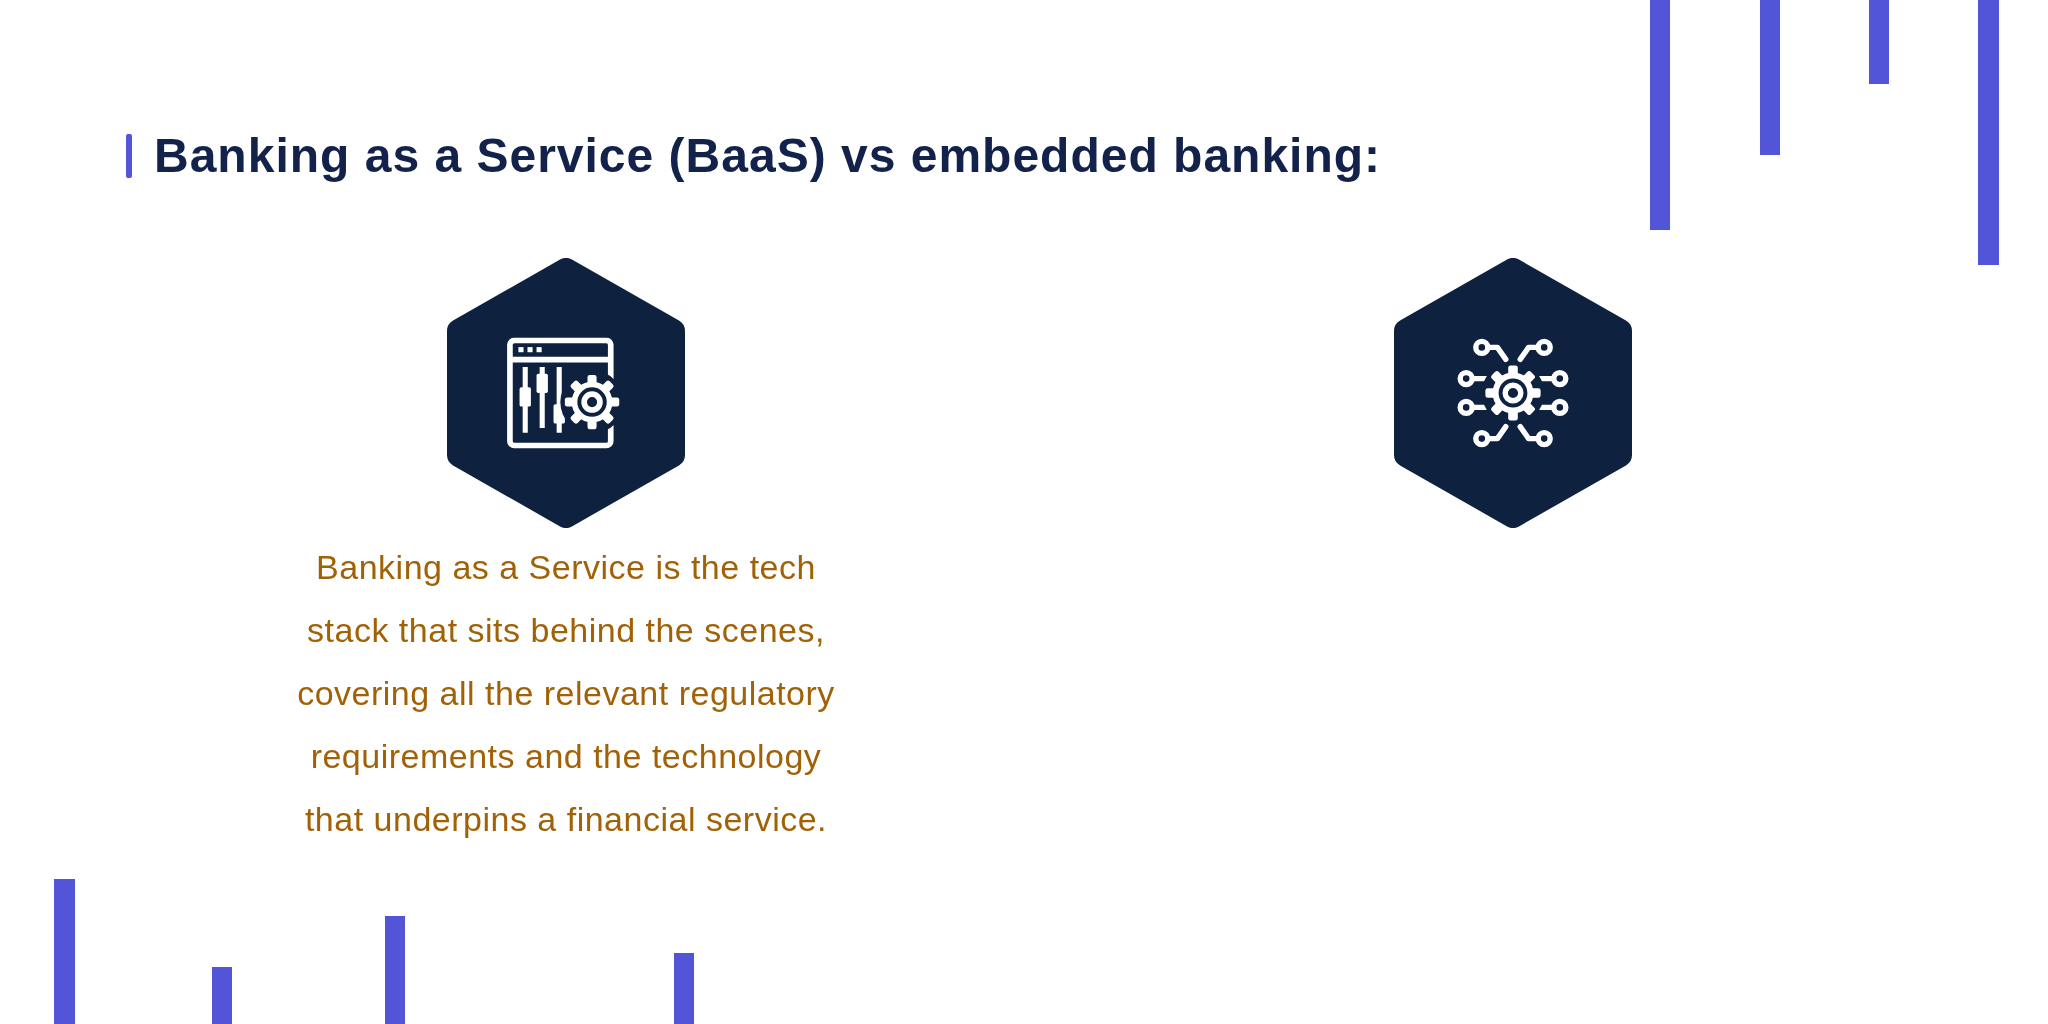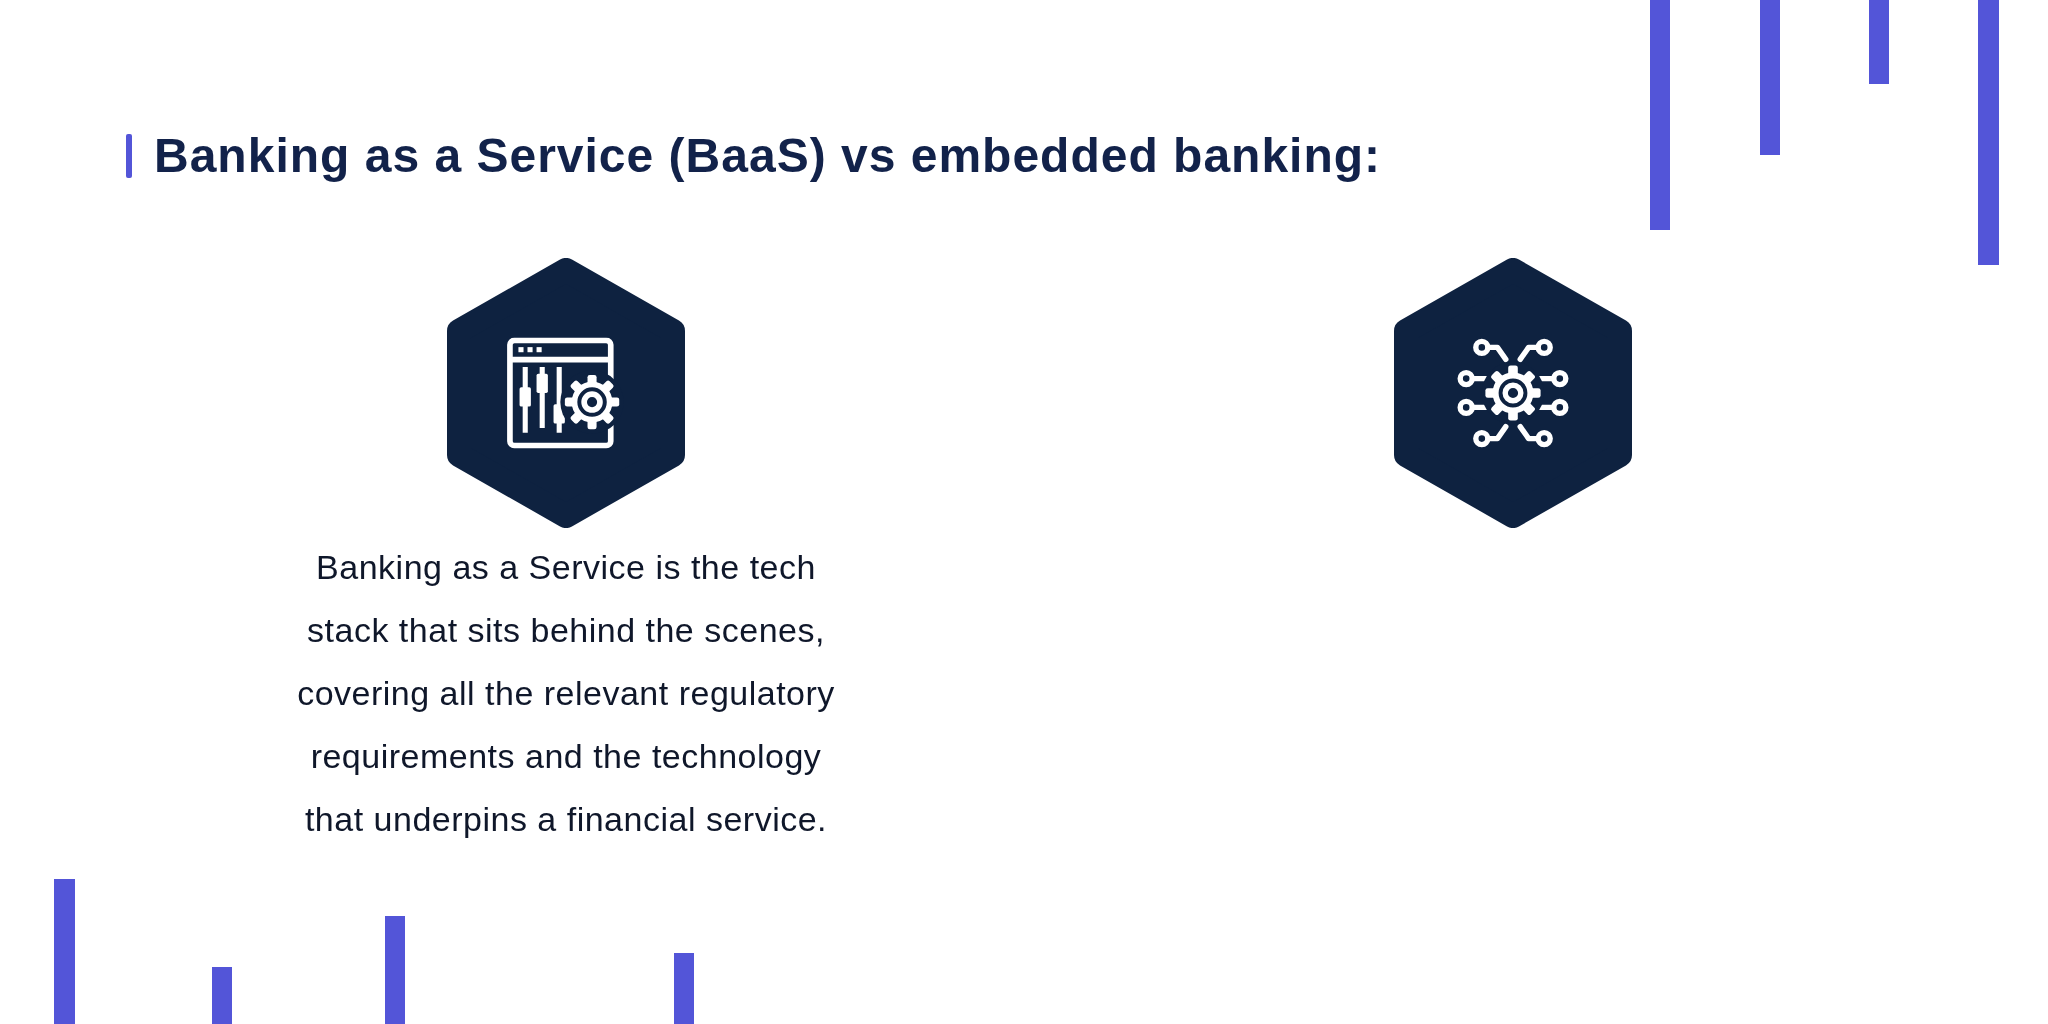--- a/index.html
+++ b/index.html
@@ -74,21 +74,21 @@
     position: absolute;
     left: 50%; top: 50%;
     transform: translate(-50%, -50%);
   }
 
   p.desc {
     margin: 8px 0 0 0;
     font-size: 34px;
     line-height: 63px;
     letter-spacing: 0.5px;
-    color: #0f172a;
+    color: #a16207;
     text-align: center;
     white-space: pre-line;
   }
 </style>
 </head>
 <body>
 
 <div class="slide">
 
   <div class="bar tr1"></div>

